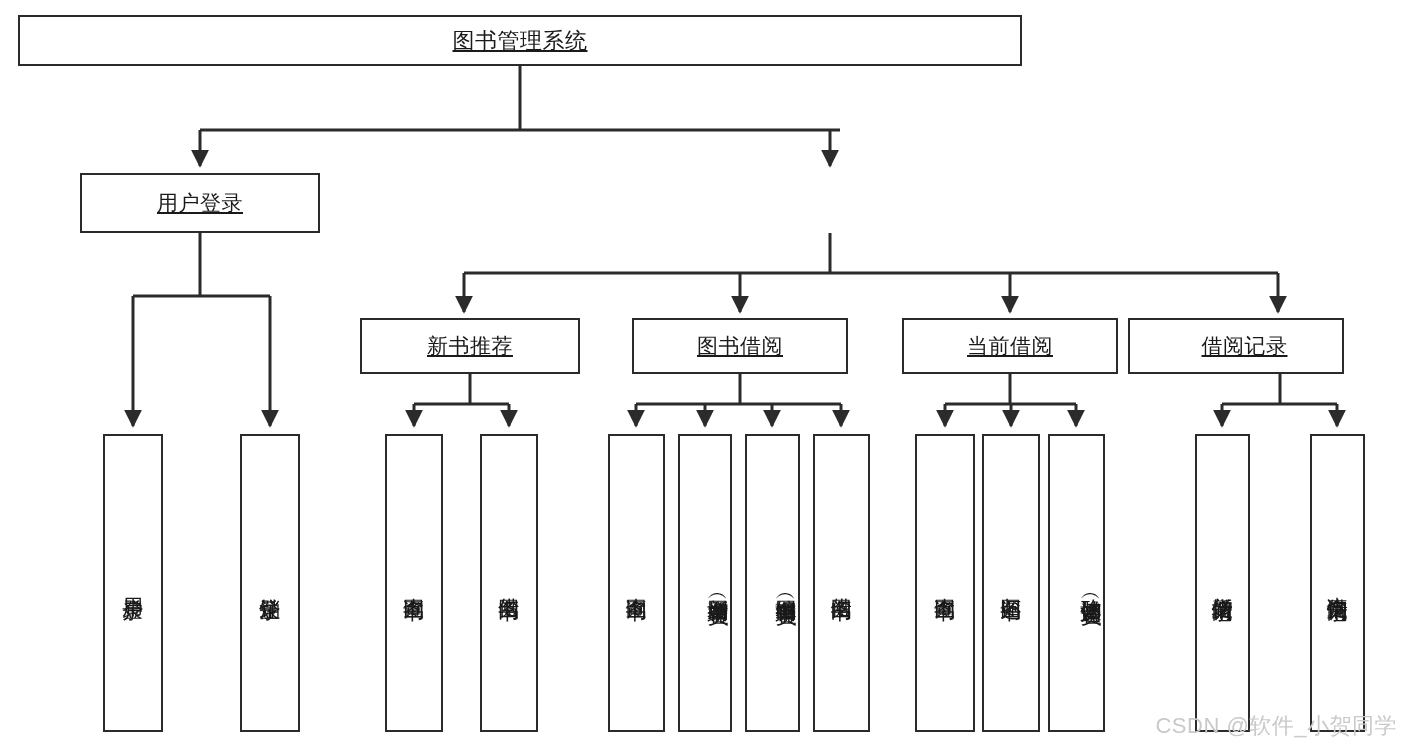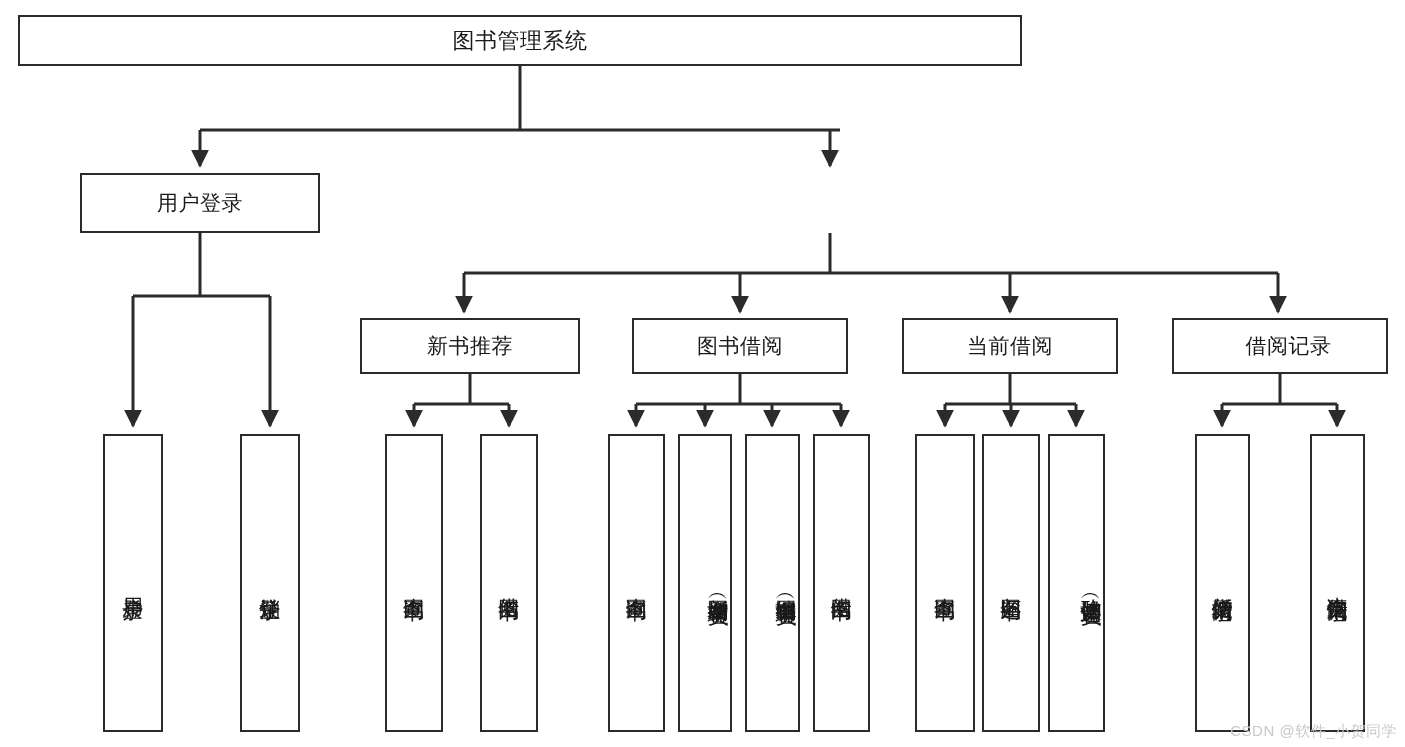--- a/index.html
+++ b/index.html
@@ -31,20 +31,21 @@
     border: 2px solid #2b2b2b;
     display: flex;
     align-items: center;
     justify-content: center;
     color: #1a1a1a;
   }
   .node-h {
     font-size: 21px;
     letter-spacing: 0.5px;
     white-space: nowrap;
+    text-decoration: underline;
   }
   .node-root { font-size: 22px; }
   .node-v {
     writing-mode: vertical-rl;
     text-orientation: upright;
     font-size: 21px;
     line-height: 1.12;
     letter-spacing: 1px;
     align-items: flex-start;
     justify-content: center;
@@ -52,21 +53,21 @@
     overflow: hidden;
   }
   .node-v.mid {
     align-items: center;
     padding-top: 0;
   }
   .watermark {
     position: absolute;
     right: 8px;
     bottom: 6px;
-    font-size: 15px;
+    font-size: 22px;
     color: #c9c9c9;
     white-space: nowrap;
     letter-spacing: 0.5px;
   }
 </style>
 </head>
 <body>
 
 <div id="stage">
 
@@ -130,21 +131,21 @@
 
   <div class="node node-h" style="left:360px; top:318px; width:220px; height:56px;">
     <span>新书推荐</span>
   </div>
   <div class="node node-h" style="left:902px; top:318px; width:216px; height:56px;">
     <span>当前借阅</span>
   </div>
   <div class="node node-h" style="left:632px; top:318px; width:216px; height:56px;">
     <span>图书借阅</span>
   </div>
-  <div class="node node-h" style="left:1172px; top:318px; width:216px; height:56px;padding-left:17px;">
+  <div class="node node-h" style="left:1128px; top:318px; width:216px; height:56px;padding-left:17px;">
     <span>借阅记录</span>
   </div>
 
   <div class="node node-v mid" style="left:103px; top:434px; width:60px; height:298px;">
     <span>用户登录</span>
   </div>
   <div class="node node-v mid" style="left:240px; top:434px; width:60px; height:298px;">
     <span>注销登录</span>
   </div>
 

